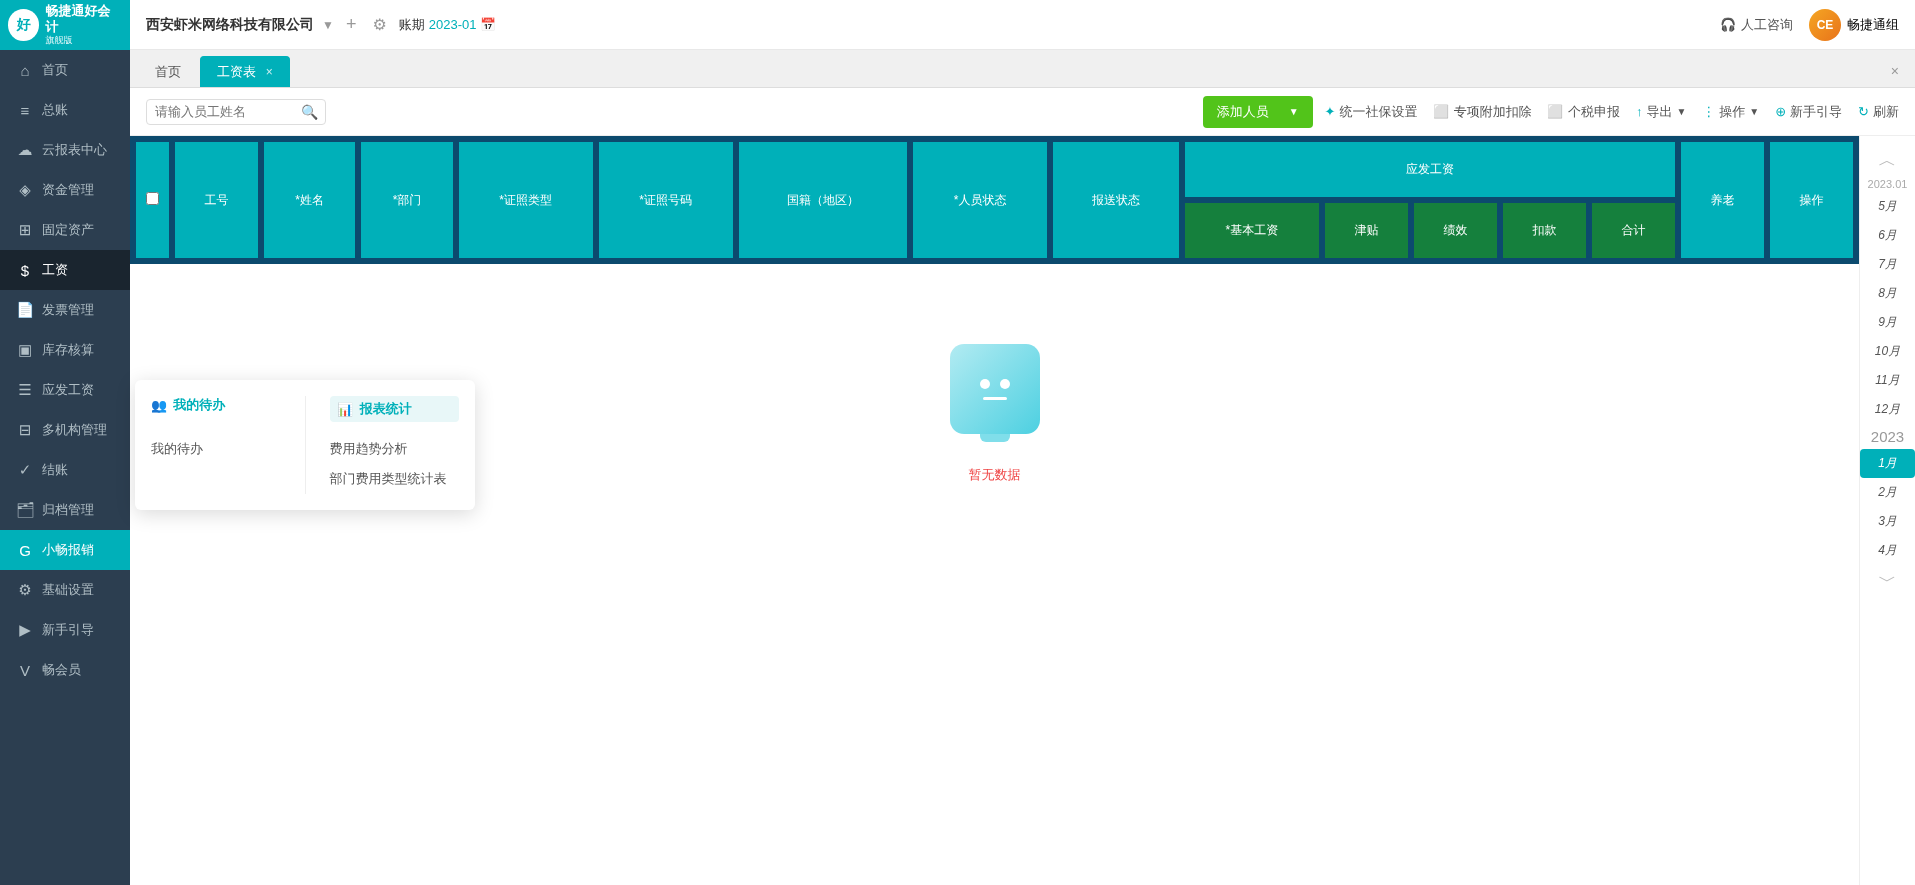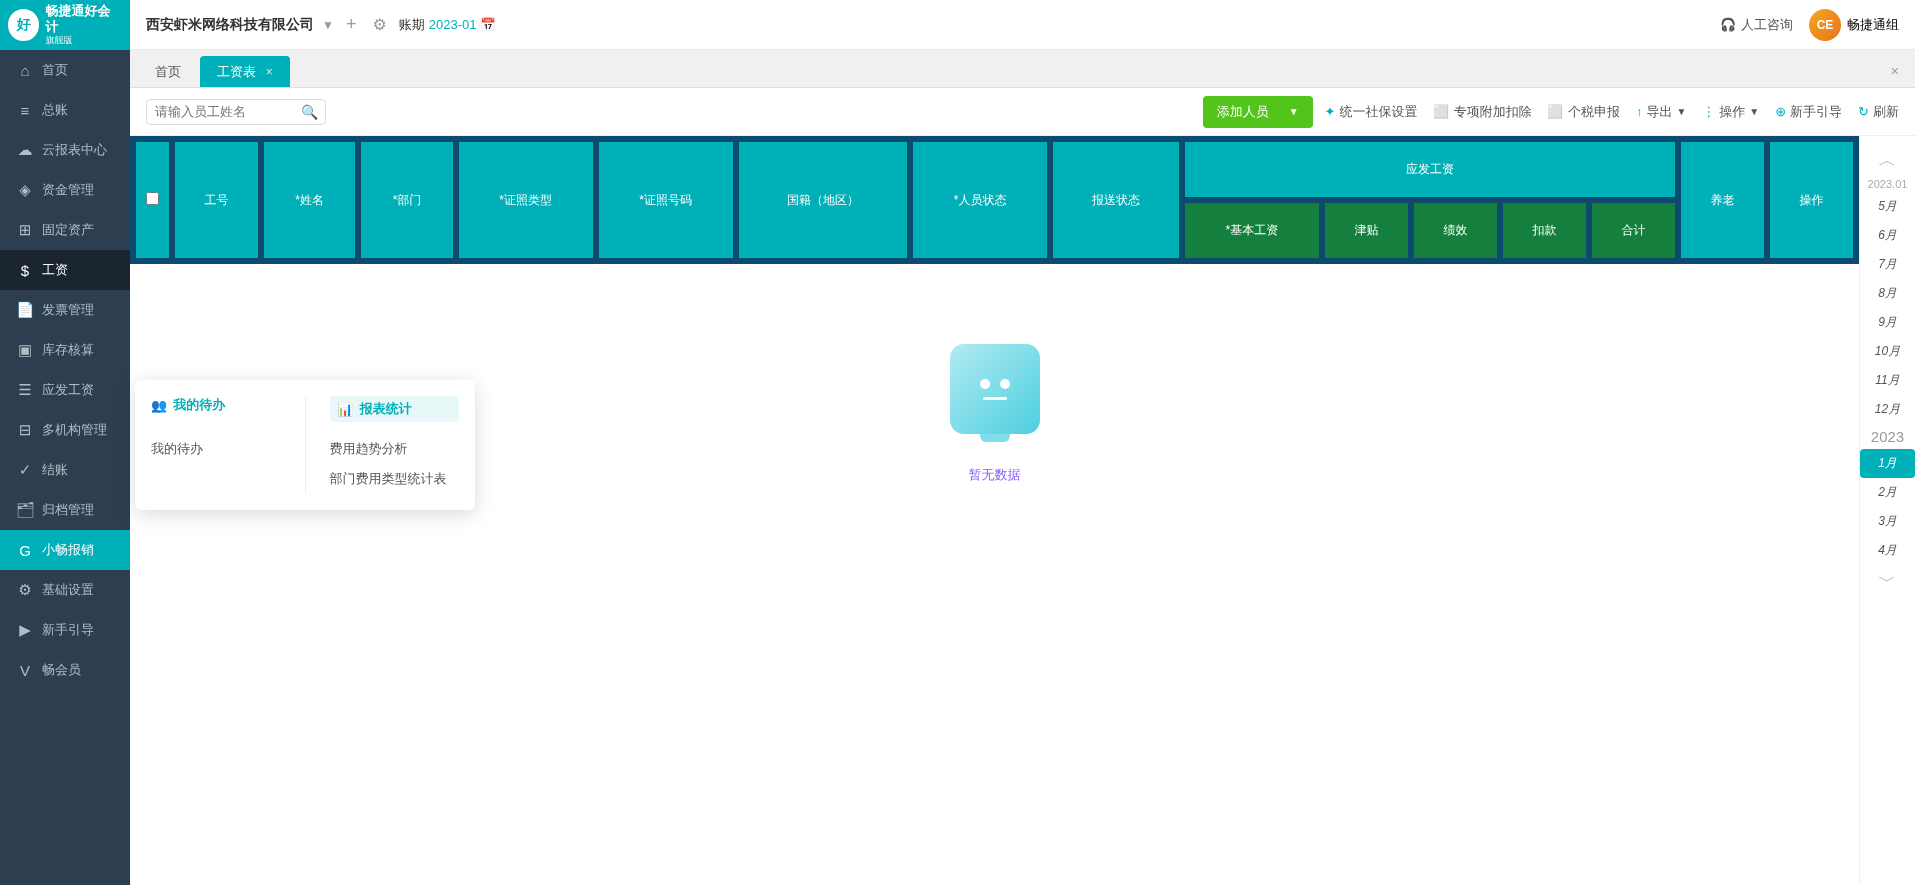--- a/index.html
+++ b/index.html
@@ -226,21 +226,21 @@
     input[type="checkbox"] { cursor: pointer; }
 
     
     .empty-state {
       display: flex;
       flex-direction: column;
       align-items: center;
       justify-content: center;
       padding: 80px 0;
     }
-    .empty-text { color: #8b5cf6; font-size: 13px; }
+    .empty-text { color: #ef4444; font-size: 13px; }
 
     
     .right-sidebar {
       width: 56px;
       background: #fff;
       border-left: 1px solid #eee;
       display: flex;
       flex-direction: column;
       align-items: center;
       height: 885px;

